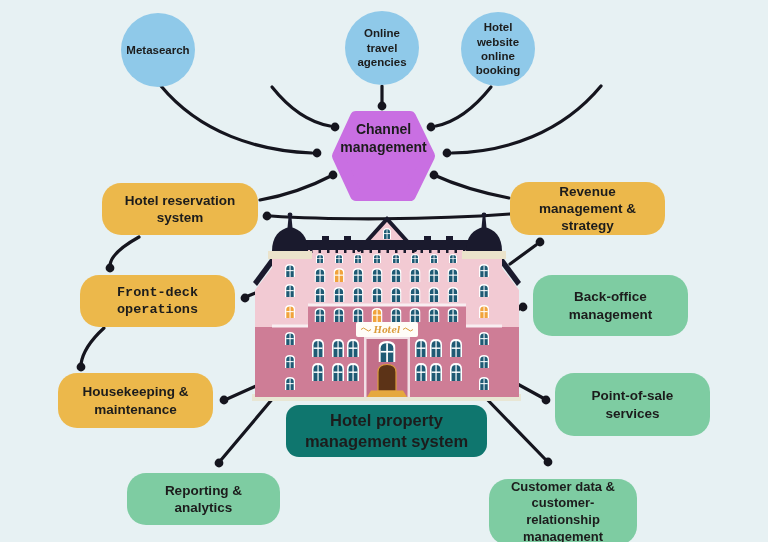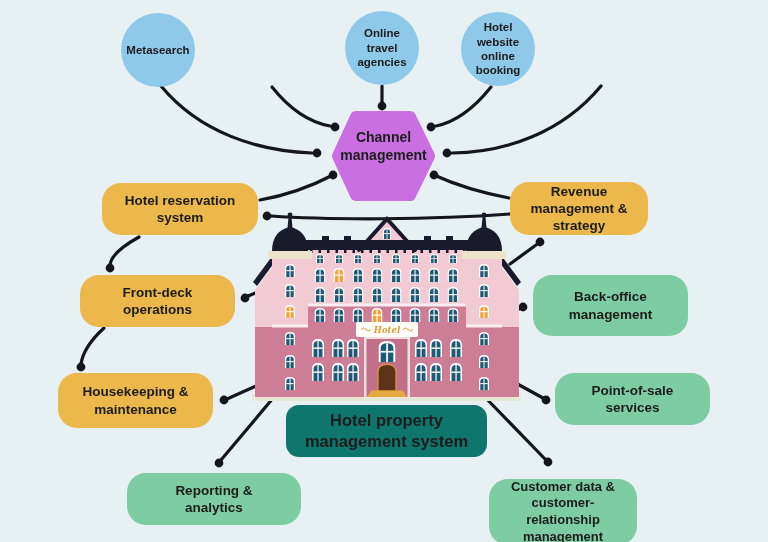--- a/index.html
+++ b/index.html
@@ -243,37 +243,37 @@
 
   <div class="node circle" style="left: 121px; top: 13px; background: rgb(143, 201, 233);"><span>Metasearch</span></div>
   <div class="node circle" style="left: 345px; top: 11px; background: rgb(143, 201, 233);"><span>Online
 travel
 agencies</span></div>
   <div class="node circle" style="left: 461px; top: 12px; background: rgb(143, 201, 233);"><span>Hotel
 website
 online
 booking</span></div>
 
-  <div class="node hexlabel" style="left:332px;top:112px;width:103px;height:68px"><span>Channel
+  <div class="node hexlabel" style="left:332px;top:104px;width:103px;height:68px"><span>Channel
 management</span></div>
 
   <div class="node pill" style="left: 102px; top: 183px; width: 156px; height: 52px; background: rgb(236, 184, 75);"><span>Hotel reservation
 system</span></div>
-  <div class="node pill" style="left: 510px; top: 182px; width: 138px; height: 53px; background: rgb(236, 184, 75);"><span>Revenue
+  <div class="node pill" style="left: 510px; top: 182px; width: 155px; height: 53px; background: rgb(236, 184, 75);"><span>Revenue
 management &amp;
 strategy</span></div>
-  <div class="node pill" style="left: 80px; top: 275px; width: 155px; height: 52px; background: rgb(236, 184, 75);"><span>Front-deck
+  <div class="node pill" style="left: 80px; top: 275px; width: 155px; height: 52px; background: rgb(236, 184, 75); font-family: Liberation Mono, monospace;"><span>Front-deck
 operations</span></div>
   <div class="node pill" style="left: 533px; top: 275px; width: 155px; height: 61px; background: rgb(126, 204, 162);"><span>Back-office
 management</span></div>
   <div class="node pill" style="left: 58px; top: 373px; width: 155px; height: 55px; background: rgb(236, 184, 75);"><span>Housekeeping &amp;
 maintenance</span></div>
-  <div class="node pill" style="left: 555px; top: 373px; width: 155px; height: 52px; background: rgb(126, 204, 162);"><span>Point-of-sale
+  <div class="node pill" style="left: 555px; top: 373px; width: 155px; height: 63px; background: rgb(126, 204, 162);"><span>Point-of-sale
 services</span></div>
-  <div class="node pill" style="left: 127px; top: 473px; width: 174px; height: 52px; background: rgb(126, 204, 162);"><span>Reporting &amp;
+  <div class="node pill" style="left: 127px; top: 473px; width: 153px; height: 52px; background: rgb(126, 204, 162);"><span>Reporting &amp;
 analytics</span></div>
   <div class="node pill" style="left: 489px; top: 479px; width: 148px; height: 66px; font-size: 13px; background: rgb(126, 204, 162);"><span>Customer data &amp;
 customer-relationship
 management</span></div>
 
   <div class="node pill pmslabel" style="left: 286px; top: 405px; width: 201px; height: 52px; background: #0f766e;"><span>Hotel property
 management system</span></div>
 
 </div>
 

